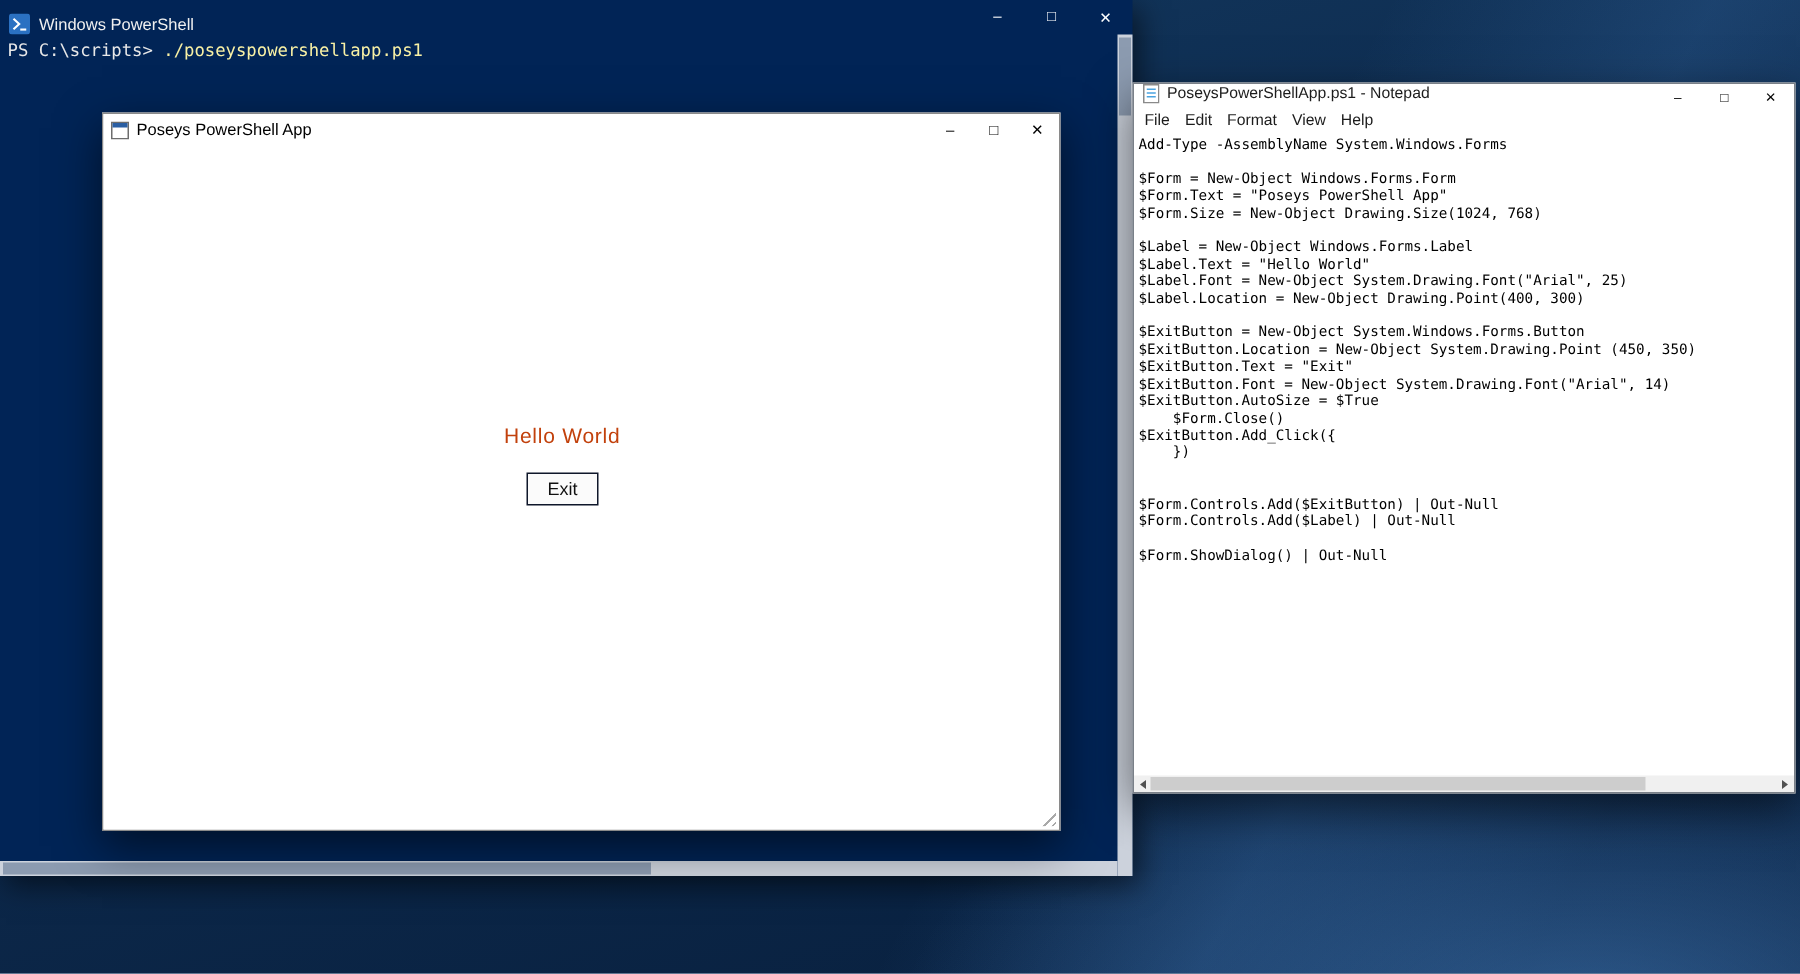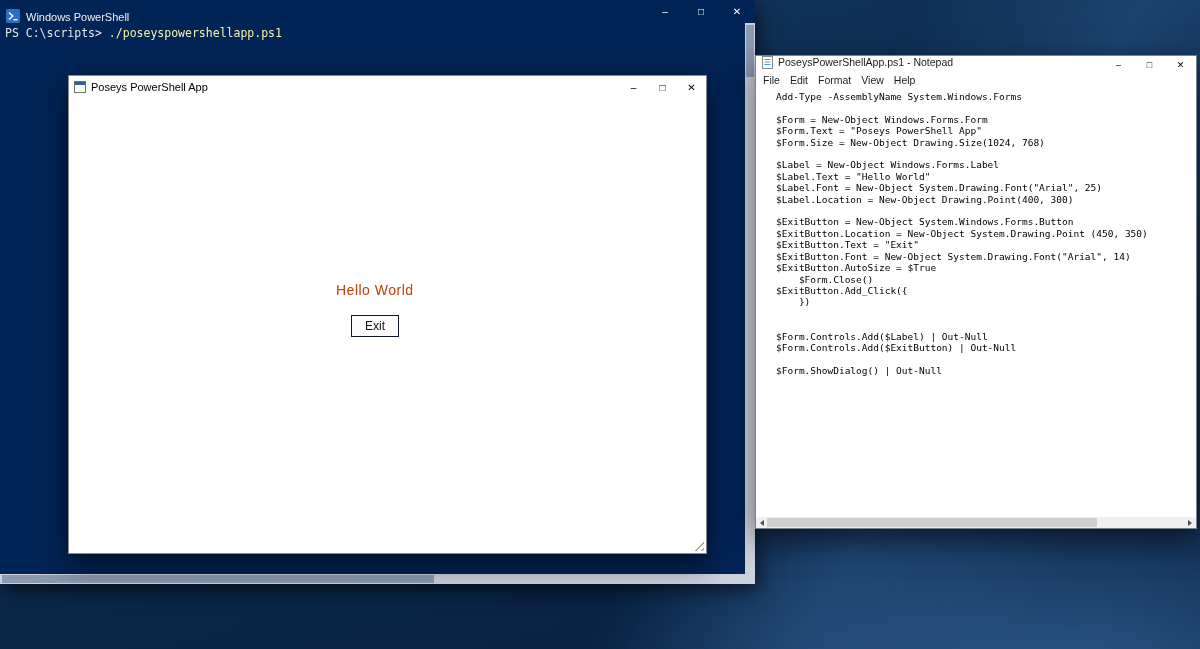--- a/index.html
+++ b/index.html
@@ -61,21 +61,21 @@
   .np-window { position:absolute; left:755px; top:55px; width:442px; height:474px;
     background:#ffffff; border:1px solid #7a8088;
     box-shadow:0 10px 28px rgba(0,0,0,0.55); }
   .np-titlebar { position:relative; height:18px; display:flex; 
     gap:5px; padding-left:6px; background:#ffffff; font-size:10.5px; color:#1c1c1c; }
   .np-window .win-btn { width:31px; color:#000; font-size:9px; }
   .np-menubar { height:15px; padding-left:2px; font-size:10.5px; color:#1c1c1c;
     background:#ffffff; }
   .menu-item { display:inline-block; padding:0 5px; }
   .np-text { position:absolute; left:0; top:33px; right:0; bottom:11px;
-    padding:2px 20px; overflow:hidden; background:#ffffff; }
+    padding:2px 3px; overflow:hidden; background:#ffffff; }
   .code-line { white-space:pre; font-family:"DejaVu Sans Mono", monospace;
     font-size:9.5px; line-height:11.4px; color:#000; }
   .np-hscroll { position:absolute; left:0; right:0; bottom:0; height:11px;
     background:#f0f0f0; display:flex; align-items:center; }
   .np-arrow { width:11px; height:11px; display:flex; align-items:center;
     justify-content:center; }
   .tri-left { width:0; height:0; border:3px solid transparent;
     border-right:4px solid #505050; margin-right:2px; }
   .tri-right { width:0; height:0; border:3px solid transparent;
     border-left:4px solid #505050; margin-left:2px; }
@@ -148,22 +148,22 @@
         <div class="code-line">$ExitButton = New-Object System.Windows.Forms.Button</div>
         <div class="code-line">$ExitButton.Location = New-Object System.Drawing.Point (450, 350)</div>
         <div class="code-line">$ExitButton.Text = "Exit"</div>
         <div class="code-line">$ExitButton.Font = New-Object System.Drawing.Font("Arial", 14)</div>
         <div class="code-line">$ExitButton.AutoSize = $True</div>
         <div class="code-line">    $Form.Close()</div>
         <div class="code-line">$ExitButton.Add_Click({</div>
         <div class="code-line">    })</div>
         <div class="code-line">&nbsp;</div>
         <div class="code-line">&nbsp;</div>
+        <div class="code-line">$Form.Controls.Add($ExitButton) | Out-Null</div>
         <div class="code-line">$Form.Controls.Add($Label) | Out-Null</div>
-        <div class="code-line">$Form.Controls.Add($ExitButton) | Out-Null</div>
         <div class="code-line">&nbsp;</div>
         <div class="code-line">$Form.ShowDialog() | Out-Null</div>
       </div>
     <div class="np-hscroll">
       <span class="np-arrow">
           <span class="tri-left"></span>
         </span>
       <div class="thumb"></div>
       <div class="spacer"></div>
       <span class="np-arrow">

